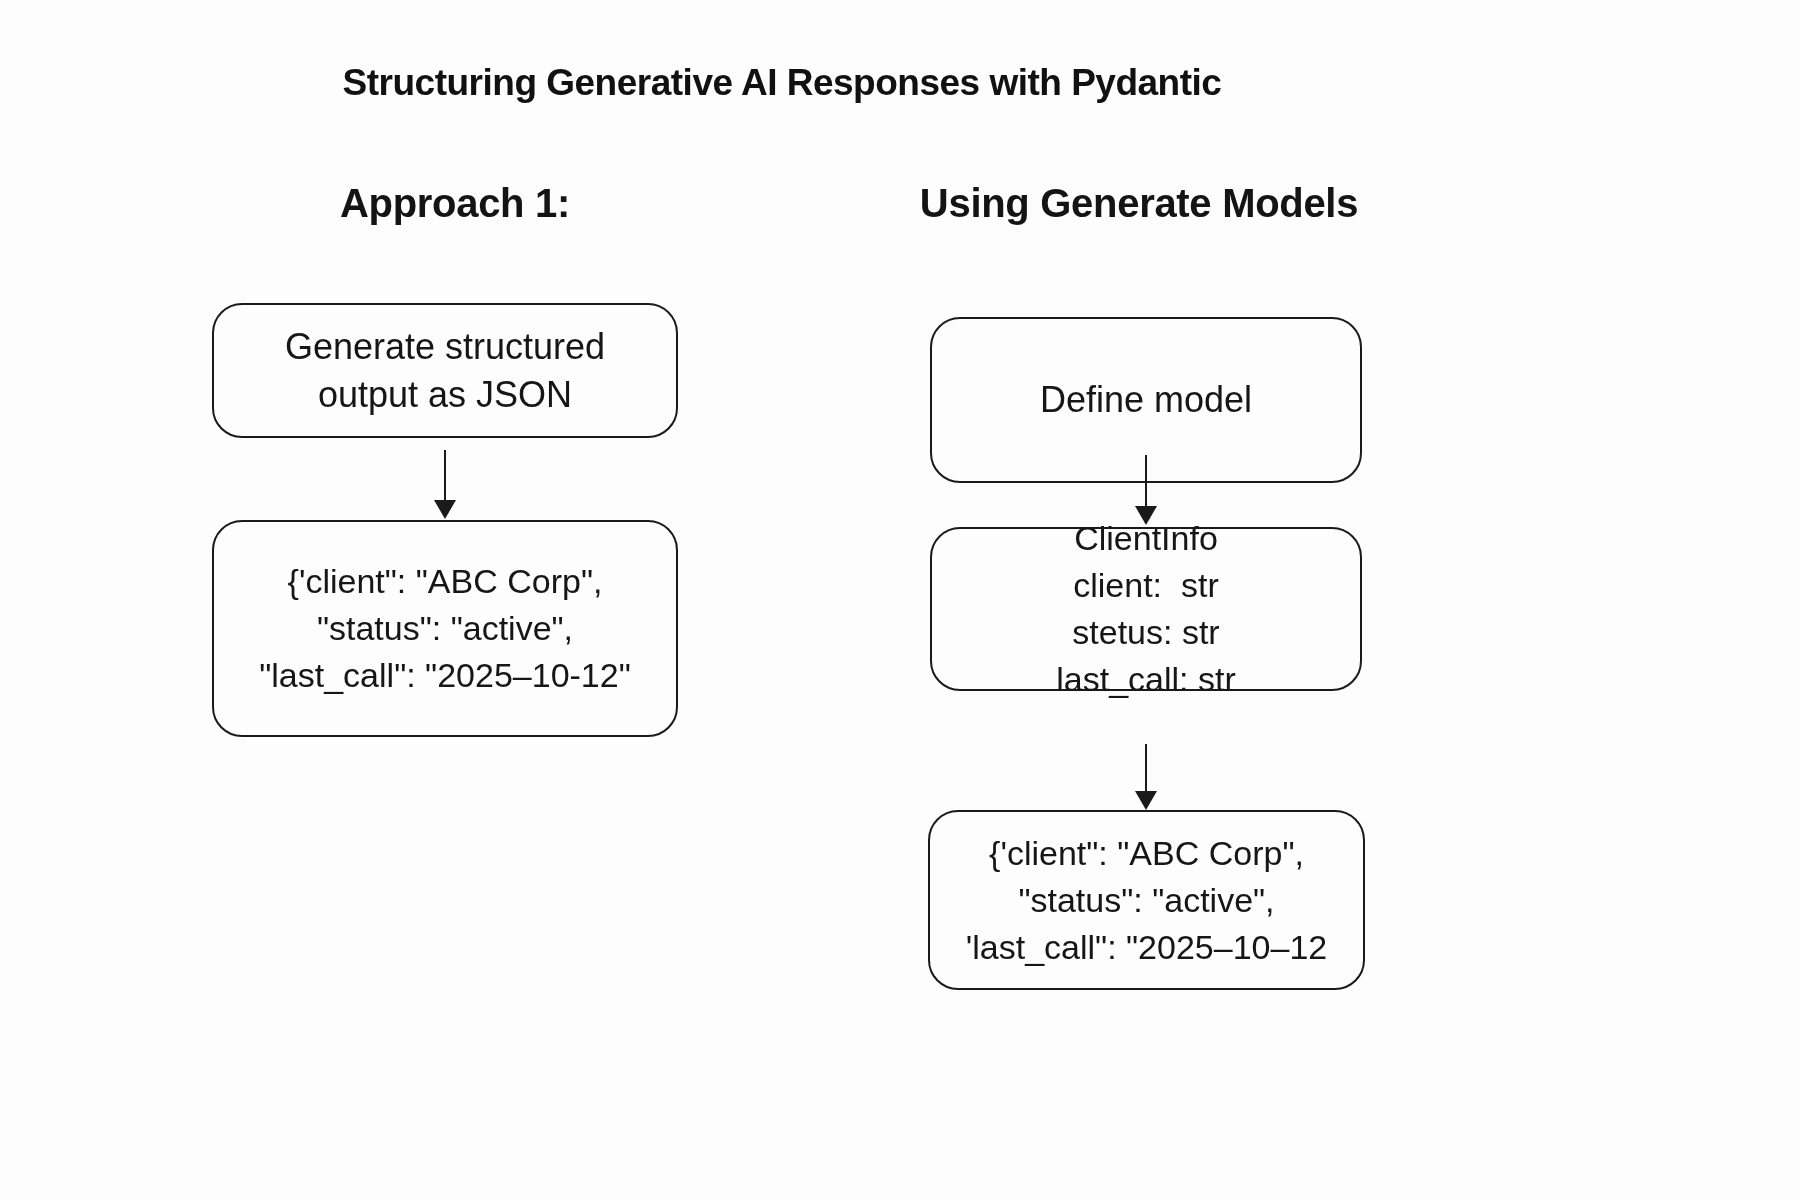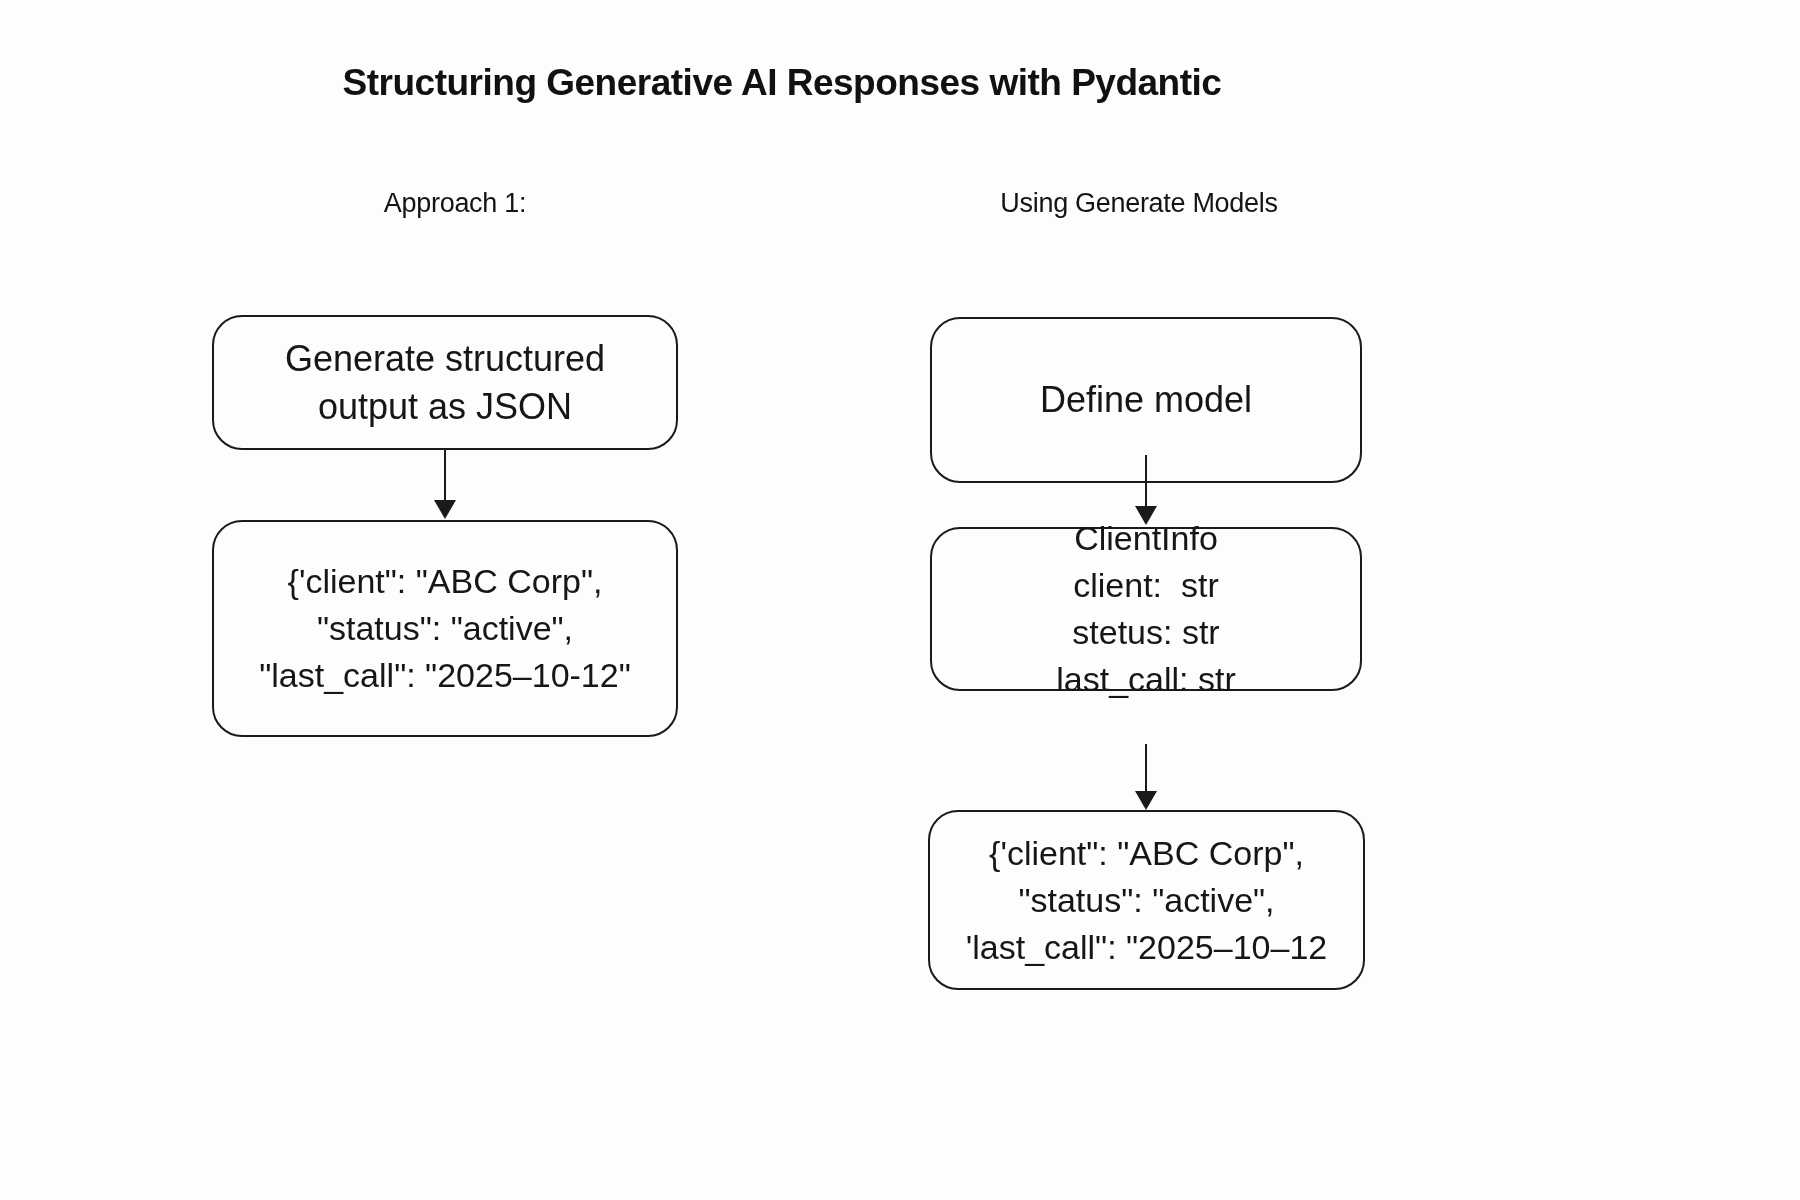--- a/index.html
+++ b/index.html
@@ -25,22 +25,22 @@
     font-weight: 700;
     letter-spacing: -0.5px;
     white-space: nowrap;
     color: #111;
   }
 
   .col-heading {
     position: absolute;
     transform: translateX(-50%);
     text-align: center;
-    font-size: 27px;
-    font-weight: 400;
+    font-size: 40px;
+    font-weight: 700;
     line-height: 50px;
     letter-spacing: -0.3px;
     white-space: nowrap;
     color: #141414;
   }
   .col-heading.left  { left: 455px;  top: 178px; }
   .col-heading.right { left: 1139px; top: 178px; }
 
   .node {
     position: absolute;
@@ -60,21 +60,21 @@
     line-height: 48px;
     white-space: pre;
   }
   .code-line {
     font-size: 34px;
     line-height: 47px;
     white-space: pre;
   }
 
   
-  #box-generate      { left: 212px; top: 315px; width: 466px; height: 135px; }
+  #box-generate      { left: 212px; top: 303px; width: 466px; height: 135px; }
   #box-json-left     { left: 212px; top: 520px; width: 466px; height: 217px; }
 
   
   #box-define-model  { left: 930px; top: 317px; width: 432px; height: 166px; }
   #box-clientinfo    { left: 930px; top: 527px; width: 432px; height: 164px; }
   #box-json-right    { left: 928px; top: 810px; width: 437px; height: 180px; }
 
   .flow-arrow {
     position: absolute;
     width: 24px;

